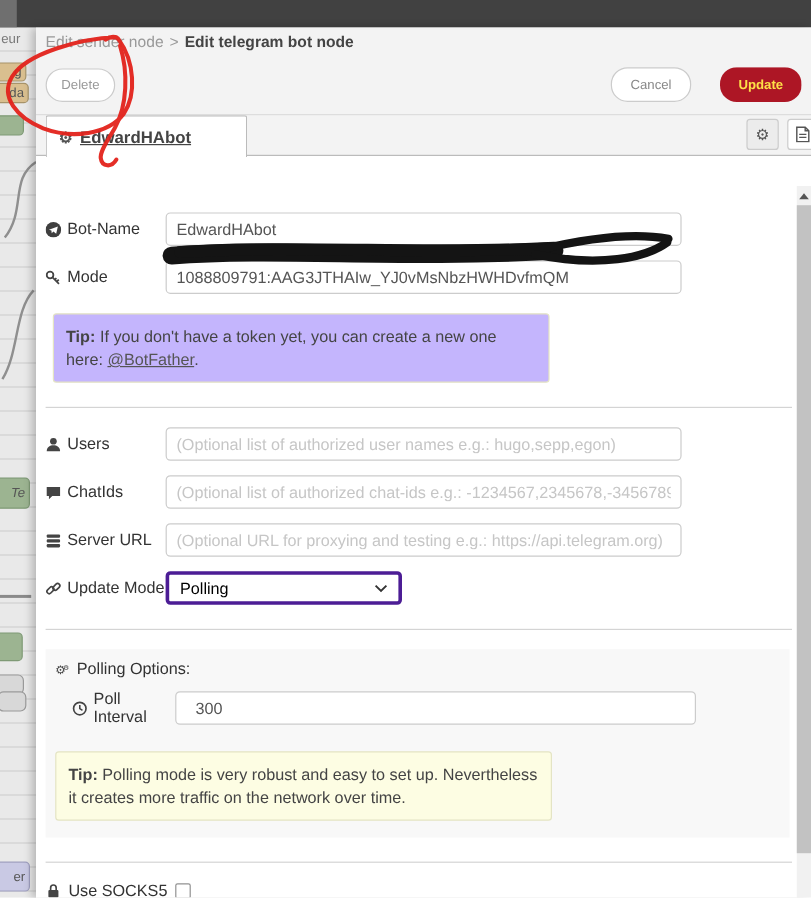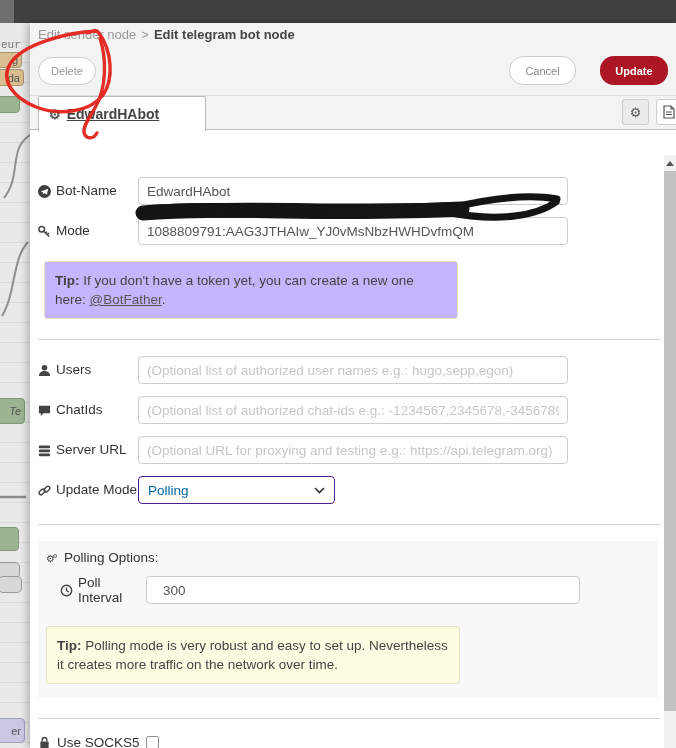--- a/index.html
+++ b/index.html
@@ -33,21 +33,21 @@
   .breadcrumb .current { color: #444; font-weight: bold; }
 
   .btn-row { height: 50px; background: #f3f3f3; position: relative; }
   .btn { font-size: 11px; border-radius: 14px; cursor: default;
     display: inline-flex; align-items: center; justify-content: center; }
   .btn-delete { position: absolute; left: 8px; top: 12px; width: 58px; height: 28px;
     background: #fff; border: 1px solid #ccc; color: #999; }
   .btn-cancel { position: absolute; right: 100px; top: 11px; width: 67px; height: 29px;
     background: #fff; border: 1px solid #ccc; color: #888; }
   .btn-update { position: absolute; right: 8px; top: 11px; width: 68px; height: 29px;
-    border: 1px solid transparent; color: #ffffff; font-weight: bold; }
+    border: 1px solid transparent; color: #fde047; font-weight: bold; }
 
   .tabbar { height: 35px; background: #f3f3f3; border-top: 1px solid #ddd;
     border-bottom: 1px solid #bbb; position: relative; }
   .tab { position: absolute; left: 8px; top: 0; width: 168px; height: 35px;
     background: #fff; border: 1px solid #bbb; border-bottom: none;
     border-radius: 2px 2px 0 0; display: flex; align-items: center; gap: 6px;
     padding-left: 10px; font-size: 14px; font-weight: bold; color: #444; }
   .tab .tab-label { text-decoration: underline; }
   .gear-glyph { font-size: 13px; color: #555; }
   .mini-btn { position: absolute; top: 3px; width: 27px; height: 26px;
@@ -62,22 +62,22 @@
 
   .row { display: flex; align-items: center; margin-bottom: 12px; }
   .lbl { width: 100px; flex: 0 0 100px; font-size: 13.5px; color: #333;
     display: flex; align-items: center; gap: 5px; flex-wrap: wrap; line-height: 16px; }
   .ic { width: 13px; height: 13px; flex: 0 0 13px; }
   .inp { width: 430px; height: 28px; border: 1px solid #ccc; border-radius: 4px;
     font-size: 13.5px; color: #555; padding: 0 8px;
     font-family: "Liberation Sans", sans-serif; }
   .inp::placeholder { color: #c6c6c6; opacity: 1; }
 
-  .sel { width: 197px; height: 28px; border: 1px solid #4c1d95; border-radius: 4px;
-    font-size: 13.5px; color: #0369a1; display: flex; align-items: center;
+  .sel { width: 197px; height: 28px; border: 3px solid #4c1d95; border-radius: 4px;
+    font-size: 13.5px; color: #000000; display: flex; align-items: center;
     justify-content: space-between; padding: 0 9px; background: #fff; gap: 12px; }
 
   .tipbox { width: 414px; margin: 16px 0 0 6px; border: 1px solid #e4e4c4;
     border-radius: 3px; padding: 9px 10px; font-size: 13.5px; color: #444;
     line-height: 19px; }
   .tipbox a { color: #555; }
 
   .hr { border-top: 1px solid #d4d4d4; margin: 20px 0 16px 0; }
 
   .panel { background: #f8f8f8; padding: 9px 8px 4px 8px; margin-right: 2px; }
@@ -112,21 +112,21 @@
 <div class="app-header">
   <div class="left-block"></div>
 </div>
 
 <div class="workspace">
   <svg class="ws-wires" width="30" height="725" viewBox="0 0 30 725">
     <path d="M 30,112 C 8,126 22,152 4,175" stroke="#8f8f8f" stroke-width="2" fill="none"></path>
     <path d="M 28,219 C 12,236 16,270 2,293" stroke="#8f8f8f" stroke-width="2" fill="none"></path>
     <path d="M 0,474 L 26,474" stroke="#8a8a8a" stroke-width="2.5" fill="none"></path>
   </svg>
-  <div class="ws-label" style="left:1px; top:16px;font-family:Liberation Mono, monospace;">eur</div>
+  <div class="ws-label" style="left:1px; top:4px;">eur</div>
   <div class="ws-node ws-tan" style="left:-6px; top:29px; width:28px; height:16px;">g</div>
   <div class="ws-node ws-tan" style="left:-6px; top:46px; width:30px; height:17px;">da</div>
   <div class="ws-node ws-green" style="left:-8px; top:73px; width:28px; height:17px;"></div>
   <div class="ws-node ws-green" style="left:-4px; top:375px; width:29px; height:26px; font-style:italic;">Te</div>
   <div class="ws-node ws-green" style="left:-7px; top:504px; width:26px; height:24px;"></div>
   <div class="ws-node ws-link" style="left:-6px; top:539px; width:26px; height:17px;"></div>
   <div class="ws-node ws-link" style="left:-2px; top:553px; width:24px; height:17px;"></div>
   <div class="ws-node ws-lav" style="left:-5px; top:695px; width:30px; height:25px;">er</div>
 </div>
 

